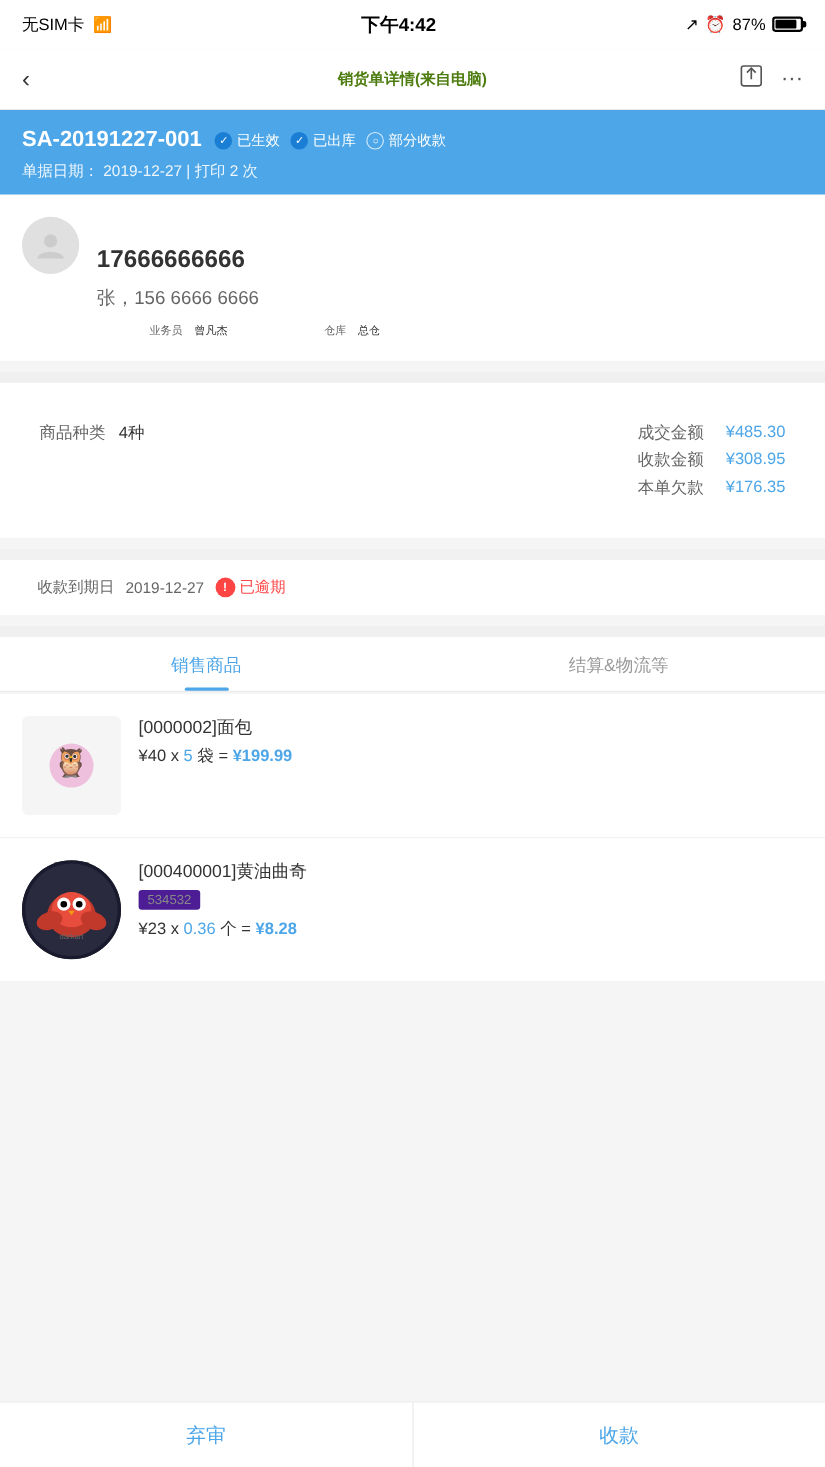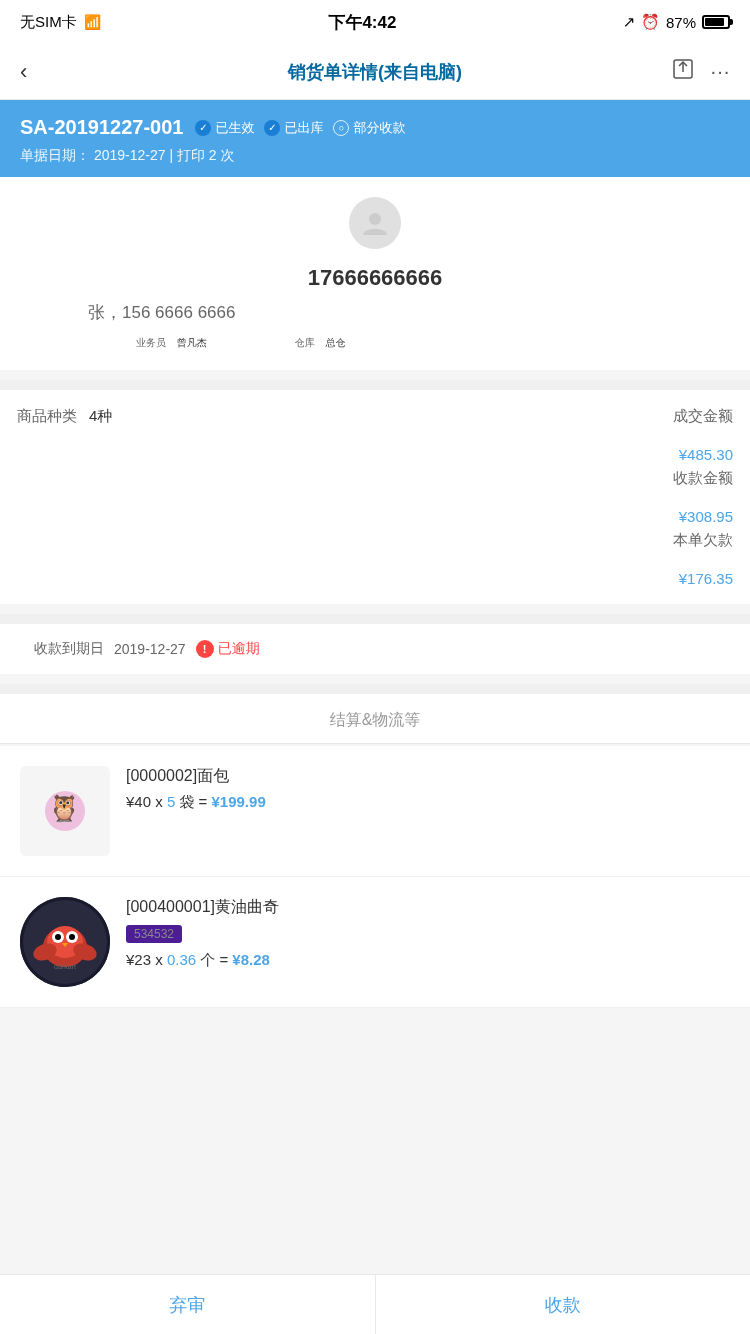--- a/index.html
+++ b/index.html
@@ -56,23 +56,23 @@
       font-size: 22px;
       color: #333;
       cursor: pointer;
       padding: 8px;
       margin-left: -8px;
     }
     .nav-title {
       position: absolute;
       left: 50%;
       transform: translateX(-50%);
-      font-size: 18px;
+      font-size: 14px;
       font-weight: 600;
-      color: #0369a1;
+      color: #4d7c0f;
       text-align: right;
     }
     .nav-right {
       margin-left: auto;
       display: flex;
       align-items: center;
       gap: 16px;
     }
     .nav-icon {
       font-size: 20px;
@@ -129,24 +129,23 @@
     }
 
     
     .customer-section {
       background: #fff;
       padding: 20px;
       margin-bottom: 10px;
     }
     .customer-row {
       display: flex;
-      align-items: center;
+      align-items: flex-end;
       gap: 16px;
       margin-bottom: 10px;
-      flex-direction: column;
     }
     .avatar {
       width: 52px; height: 52px;
       background: #e0e0e0;
       border-radius: 50%;
       display: flex; align-items: center; justify-content: center;
       font-size: 26px;
       color: #999;
       flex-shrink: 0;
     }
@@ -170,21 +169,21 @@
       font-size: 10px;
       color: #666;
       margin-left: 48px;
     }
     .meta-item span.label { margin-right: 8px; }
     .meta-item span.value { color: #333; font-weight: 500; }
 
     
     .stats-section {
       background: #fff;
-      padding: 17px;
+      padding: 36px;
       margin-bottom: 10px;
       display: flex;
       justify-content: space-between;
       align-items: flex-start;
     }
     .stat-left {
       display: flex;
       align-items: center;
       gap: 12px;
       font-size: 15px;
@@ -196,21 +195,20 @@
       flex-direction: column;
       gap: 6px;
       text-align: right;
     }
     .stat-row {
       display: flex;
       justify-content: space-between;
       gap: 20px;
       font-size: 15px;
       color: #666;
-      flex-direction: column;
     }
     .stat-amount { color: #4da6e8; font-weight: 500; text-align: right; }
 
     
     .due-section {
       background: #fff;
       padding: 16px 34px;
       margin-bottom: 10px;
       display: flex;
       align-items: center;
@@ -457,20 +455,23 @@
   <div class="overdue-badge">
     <div class="overdue-dot">!</div>
     <span>已逾期</span>
   </div>
 </div>
 
 <div class="divider"></div>
 
 <div class="tabs-section">
   <div class="tabs-row">
+    <div class="tab-item active">
+      <span>销售商品</span>
+    </div>
     <div class="tab-item">
       <span>结算&amp;物流等</span>
     </div>
   </div>
 </div>
 
 <div class="product-list" style="margin-bottom: 70px;">
 
   <div class="product-item">
     <div class="product-thumb">

